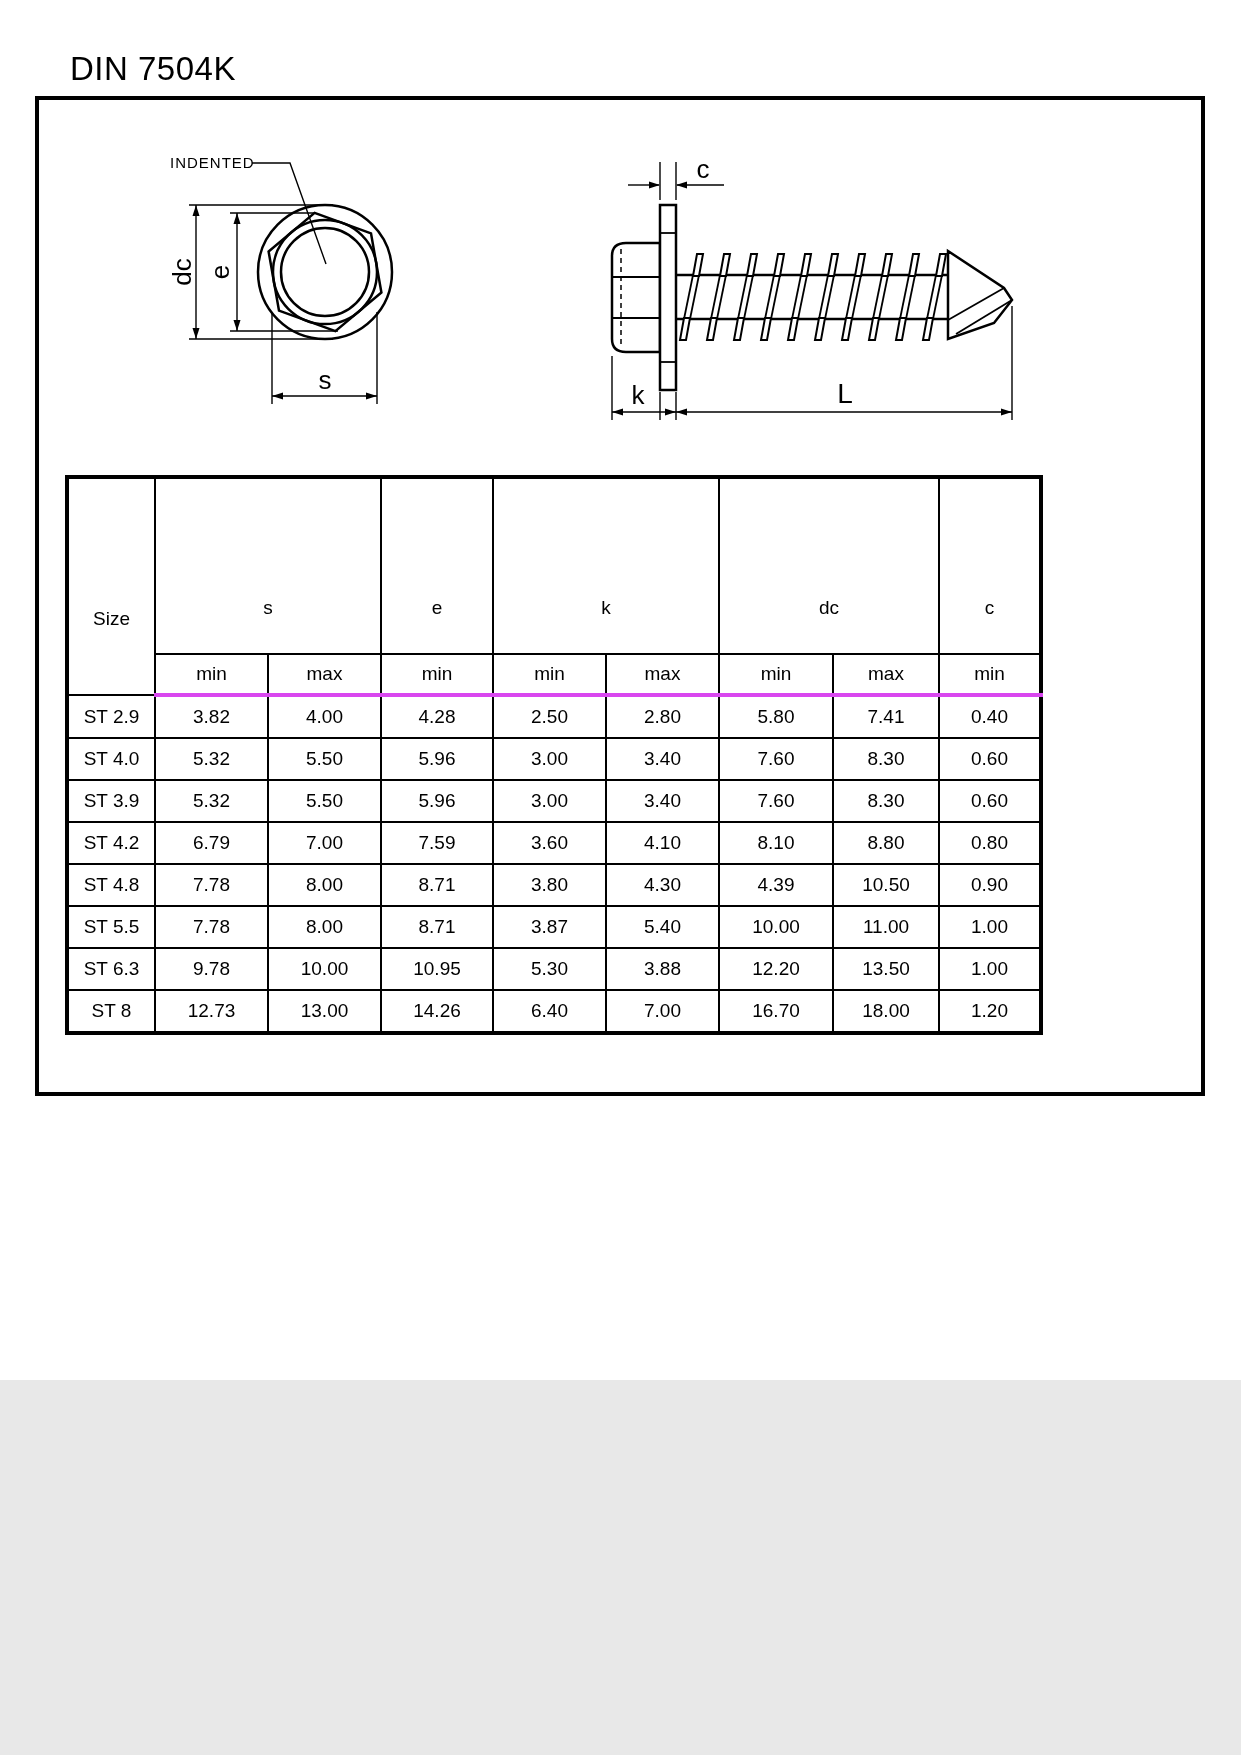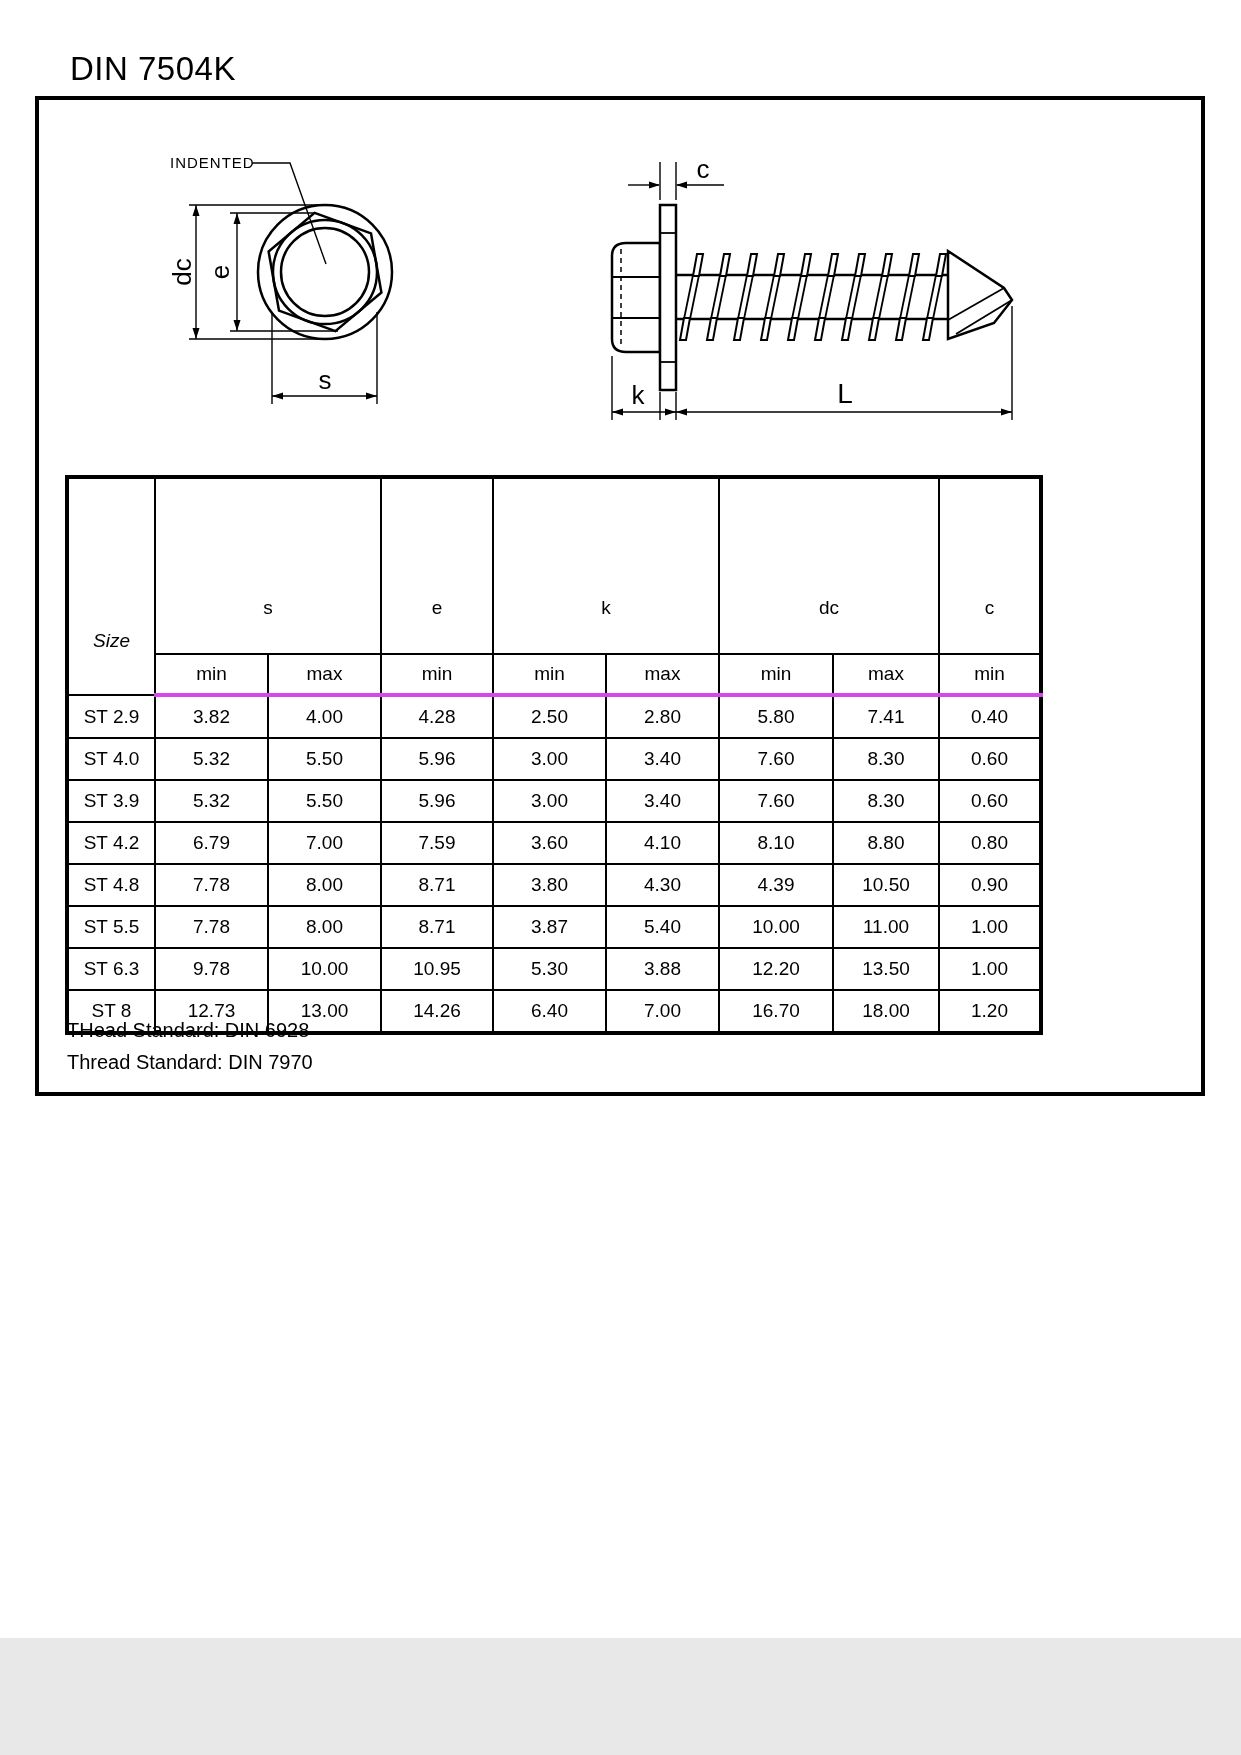--- a/index.html
+++ b/index.html
@@ -1,16 +1,16 @@
 <!DOCTYPE html>
 <html><head>
 <meta charset="utf-8">
 <style>
   html,body{margin:0;padding:0;background:#e8e8e8;}
-  .page{position:relative;width:1241px;height:1638px;background:#ffffff;
+  .page{position:relative;width:1241px;height:1380px;background:#ffffff;
         font-family:"Liberation Sans",sans-serif;color:#000;overflow:hidden;}
   .title{position:absolute;left:70px;top:50px;font-size:33px;letter-spacing:.5px;
          font-weight:400;white-space:nowrap;}
   .frame{position:absolute;left:35px;top:96px;width:1170px;height:1000px;
          border:4px solid #000;box-sizing:border-box;}
   .drawing{position:absolute;left:35px;top:95px;}
   svg text{fill:#000;font-family:"Liberation Sans",sans-serif;}
   .ol{fill:none;stroke:#000;stroke-width:2.5;}
   .olf{fill:#fff;stroke:#000;stroke-width:2.5;}
   .olf2{fill:#fff;stroke:#000;stroke-width:2;}
@@ -20,21 +20,21 @@
   .arr{fill:#000;stroke:none;}
   .dimlabel{font-size:26px;}
   .biglabel{font-size:28px;}
   .smlabel{font-size:15px;letter-spacing:1px;}
 
   table.dims{position:absolute;left:65px;top:475px;border-collapse:collapse;
              border:4px solid #000;table-layout:fixed;width:974px;}
   table.dims th,table.dims td{border:2px solid #000;text-align:center;
              font-size:19px;font-weight:400;padding:0;}
   tr.r-group th{height:140px;vertical-align:bottom;padding-bottom:34px;}
-  tr.r-group th.size-cell{vertical-align:bottom;padding-bottom:42px;font-style:italic;}
+  tr.r-group th.size-cell{vertical-align:bottom;padding-bottom:64px;}
   tr.r-sub th{height:38px;border-bottom:4px solid #d946ef;}
   table.dims tbody td{height:40px;}
   .notes{position:absolute;left:67px;top:1014px;font-size:20px;line-height:32px;}
 </style>
 </head>
 <body>
 
 <div class="page">
 
   <div class="title">DIN 7504K</div>
@@ -267,18 +267,14 @@
         <td>14.26</td>
         <td>6.40</td>
         <td>7.00</td>
         <td>16.70</td>
         <td>18.00</td>
         <td>1.20</td>
       </tr>
     </tbody>
   </table>
 
-  <div class="notes">
-    <div>THead Standard: DIN 6928</div>
-    <div>Thread Standard: DIN 7970</div>
-  </div>
 
 </div>
 
 </body></html>

